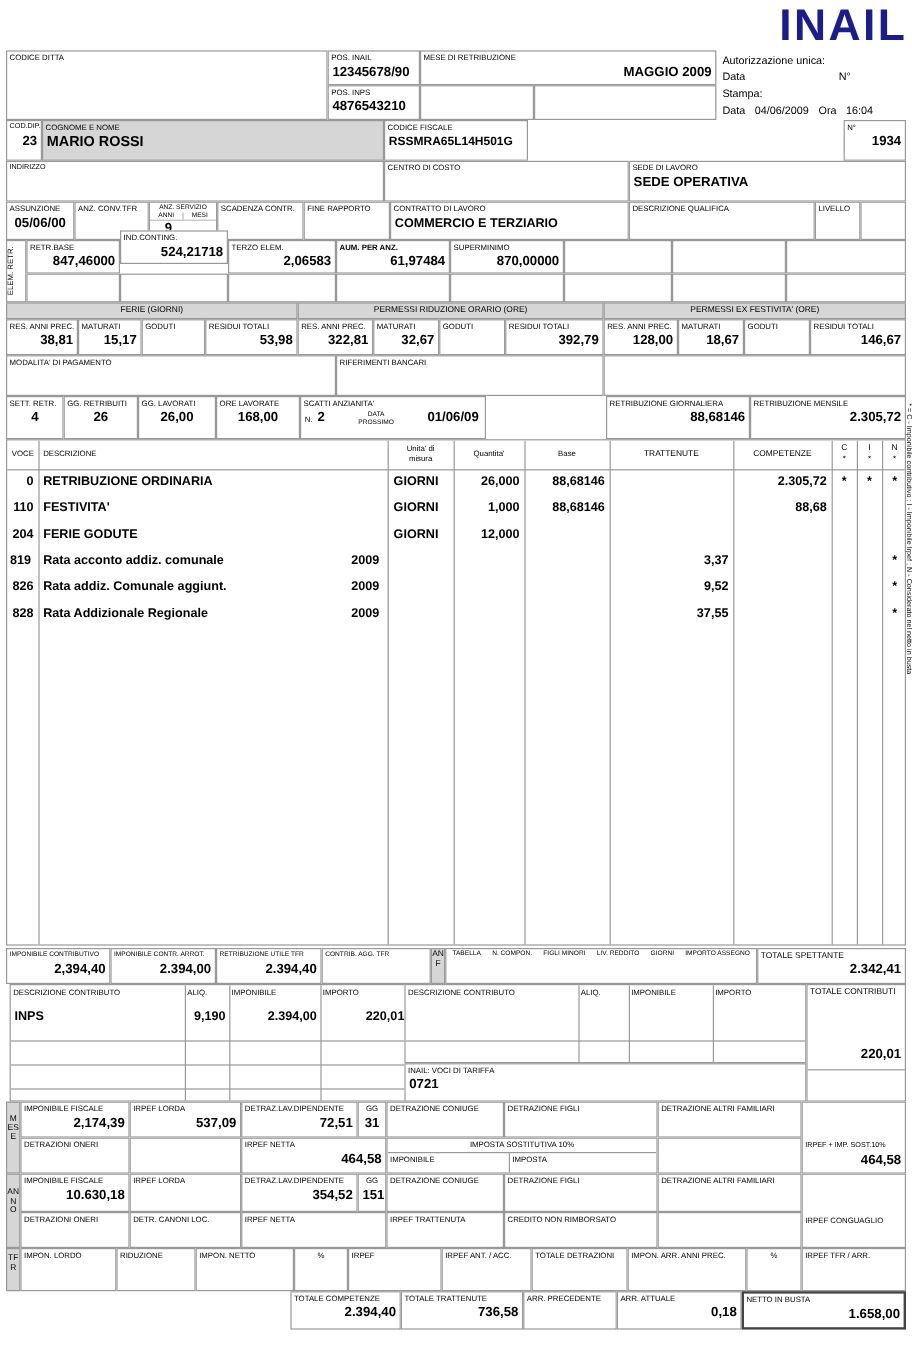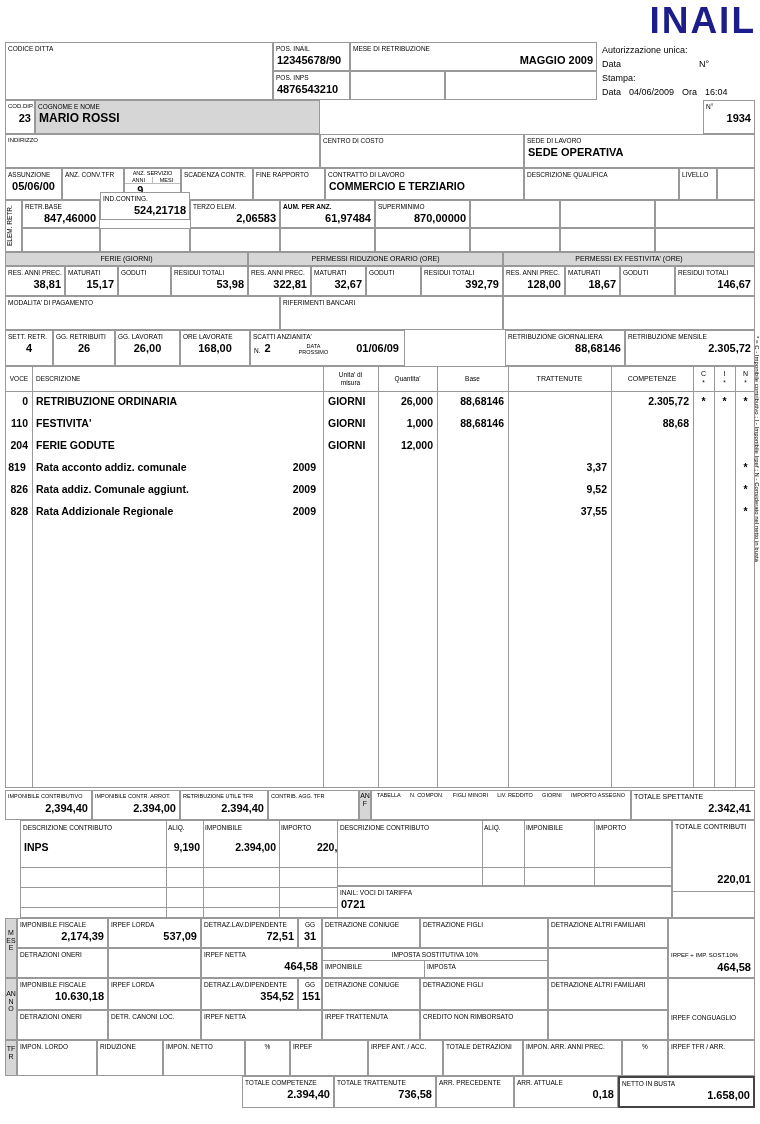--- a/index.html
+++ b/index.html
@@ -65,20 +65,24 @@
   <div class="c" style="left:445px;top:71px;width:152px;height:29px"></div>
 
   <div class="c" style="left:5px;top:100px;width:30px;height:34px">
     <div class="lbl" style="font-size:6px">COD.DIP.</div>
     <div class="val">23</div>
   </div>
   <div class="c gray" style="left:35px;top:100px;width:285px;height:34px">
     <div class="lbl">COGNOME E NOME</div>
     <div class="val vl" style="font-size:12px">MARIO ROSSI</div>
   </div>
+  <div class="c" style="left:320px;top:100px;width:120px;height:34px">
+    <div class="lbl">CODICE FISCALE</div>
+    <div class="val vl" style="font-size:10px">RSSMRA65L14H501G</div>
+  </div>
   <div class="c" style="left:703px;top:100px;width:52px;height:34px">
     <div class="lbl">N°</div>
     <div class="val">1934</div>
   </div>
 
   <div class="c" style="left:5px;top:134px;width:315px;height:34px">
     <div class="lbl" style="font-size:6px">INDIRIZZO</div>
   </div>
   <div class="c" style="left:320px;top:134px;width:204px;height:34px">
     <div class="lbl">CENTRO DI COSTO</div>
@@ -366,21 +370,21 @@
       <span>LIV. REDDITO</span>
       <span>GIORNI</span>
       <span>IMPORTO ASSEGNO</span>
     </div>
   </div>
   <div class="c" style="left:631px;top:790px;width:124px;height:30px">
     <div class="lbl" style="font-size:7px">TOTALE SPETTANTE</div>
     <div class="val">2.342,41</div>
   </div>
 
-  <div class="c" style="left:20px;top:820px;width:332px;height:98px">
+  <div class="c" style="left:8px;top:820px;width:332px;height:98px">
     <div class="vline" style="left:145px;top:0;height:98px"></div>
     <div class="vline" style="left:182px;top:0;height:98px"></div>
     <div class="vline" style="left:258px;top:0;height:98px"></div>
     <div class="hline" style="top:46px;left:0;width:332px"></div>
     <div class="hline" style="top:66px;left:0;width:332px"></div>
     <div class="hline" style="top:86px;left:0;width:332px"></div>
     <div class="th" style="left:2px;top:3px;text-align:left">DESCRIZIONE CONTRIBUTO</div>
     <div class="th" style="left:147px;top:3px;text-align:left">ALIQ.</div>
     <div class="th" style="left:184px;top:3px;text-align:left">IMPONIBILE</div>
     <div class="th" style="left:260px;top:3px;text-align:left">IMPORTO</div>

